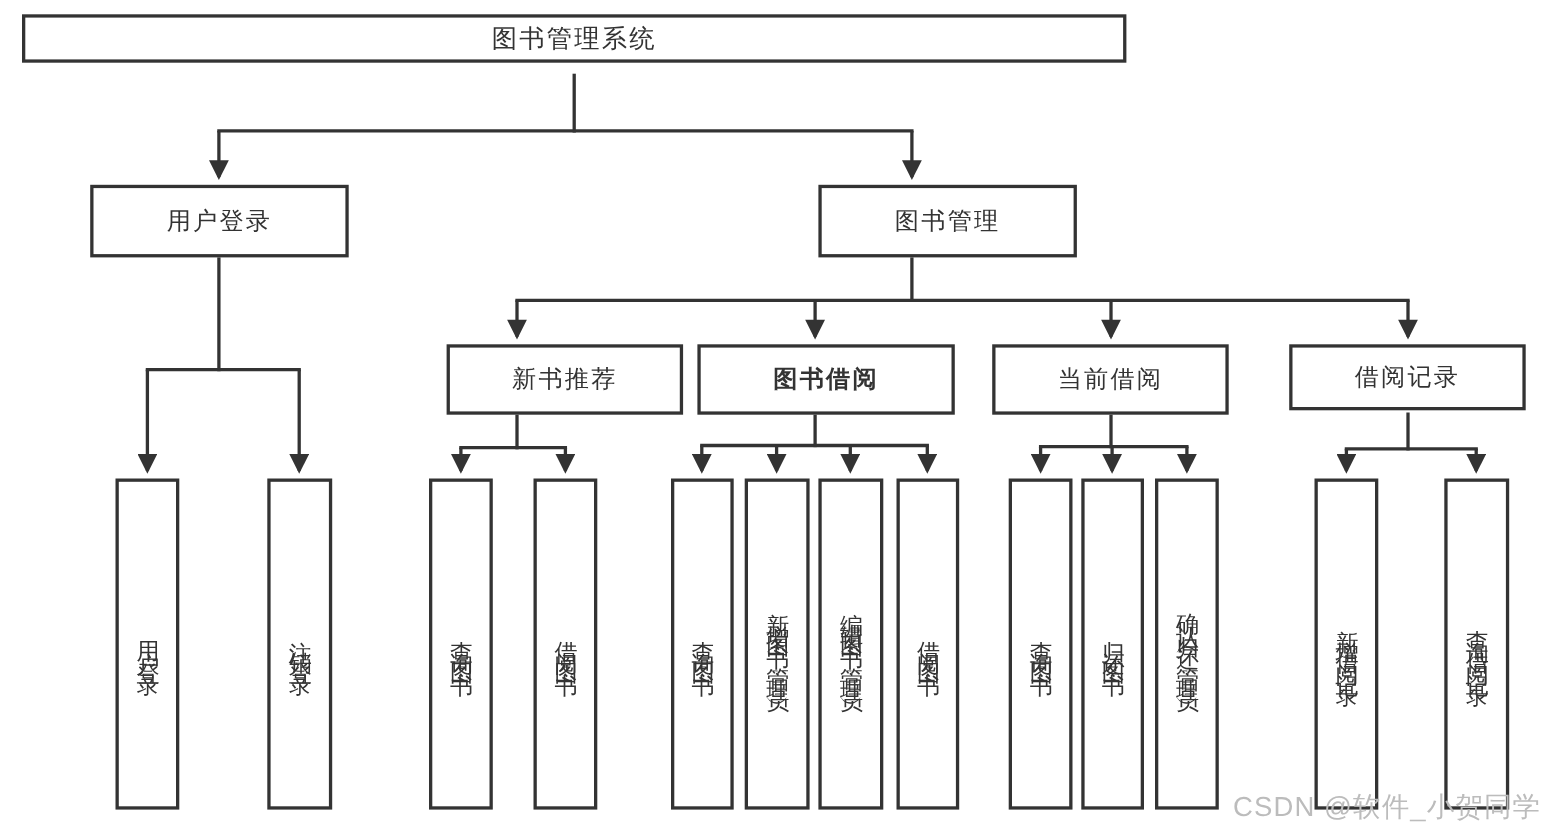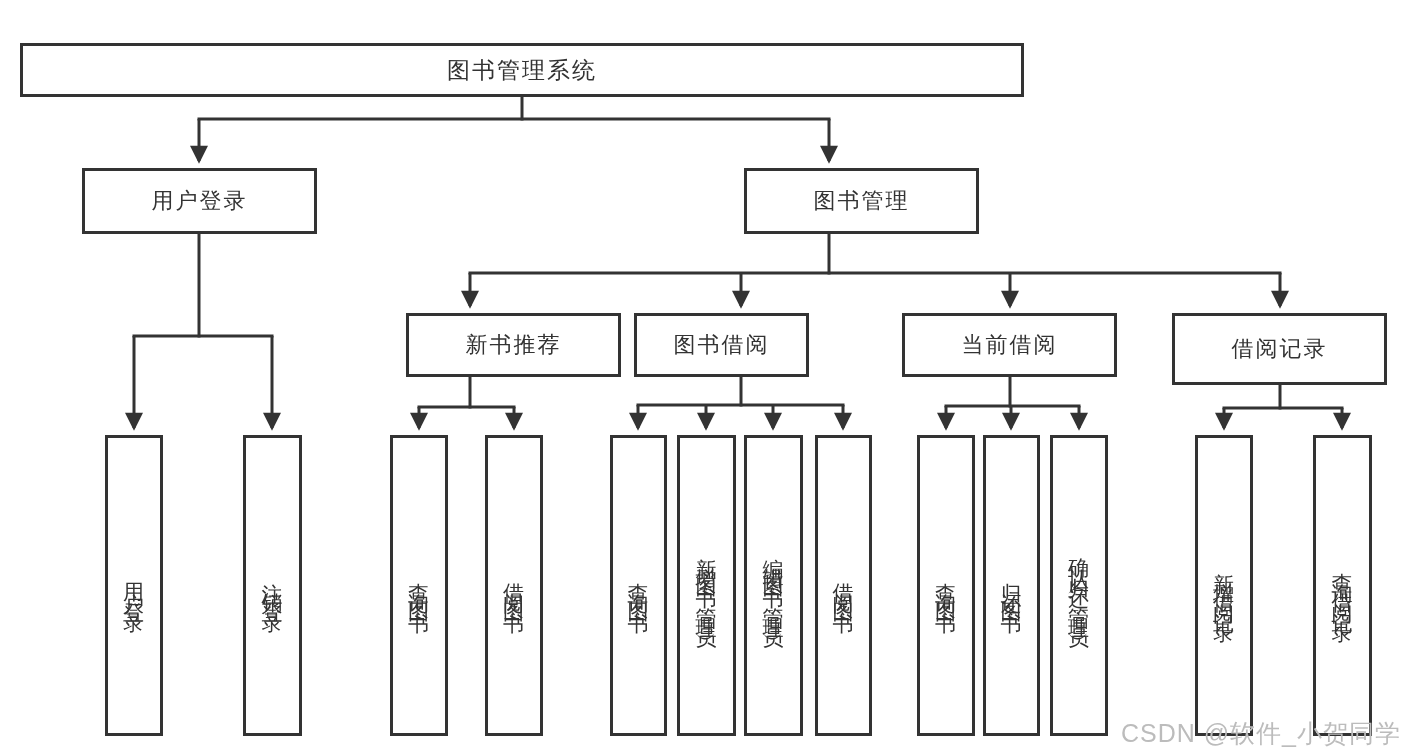--- a/index.html
+++ b/index.html
@@ -92,41 +92,41 @@
     <path d="M946,406 V428" marker-end="url(#arw)"></path>
     <path d="M1011,406 V428" marker-end="url(#arw)"></path>
     <path d="M1079,406 V428" marker-end="url(#arw)"></path>
 
     <path d="M1280,375 V409.5"></path>
     <path d="M1222.5,408 H1343.5"></path>
     <path d="M1224,408 V428" marker-end="url(#arw)"></path>
     <path d="M1342,408 V428" marker-end="url(#arw)"></path>
   </svg>
 
-  <div class="box h root" style="left:20px;top:13px;width:1004px;height:54px;margin-top:30px;">
+  <div class="box h root" style="left:20px;top:13px;width:1004px;height:44px;">
     <span>图书管理系统</span>
   </div>
 
   <div class="box h" style="left:82px;top:168px;width:235px;height:66px;">
     <span>用户登录</span>
   </div>
   <div class="box h" style="left:712px;top:168px;width:235px;height:66px;margin-left:32px;">
     <span>图书管理</span>
   </div>
 
   <div class="box h" style="left:362px;top:313px;width:215px;height:64px;margin-left:44px;">
     <span>新书推荐</span>
   </div>
-  <div class="box h" style="left:634px;top:313px;width:175px;height:64px;">
+  <div class="box h" style="left:634px;top:313px;width:234px;height:64px;font-weight:bold;">
     <span>图书借阅</span>
   </div>
   <div class="box h" style="left:902px;top:313px;width:215px;height:64px;">
     <span>当前借阅</span>
   </div>
-  <div class="box h" style="left:1172px;top:313px;width:215px;height:72px;align-items:center;">
+  <div class="box h" style="left:1172px;top:313px;width:215px;height:60px;align-items:center;">
     <span>借阅记录</span>
   </div>
 
   <div class="box v" style="left:105px;top:435px;width:58px;height:301px;">
     <span class="vtxt">用户登录</span>
   </div>
   <div class="box v" style="left:243px;top:435px;width:59px;height:301px;">
     <span class="vtxt">注销登录</span>
   </div>
 

